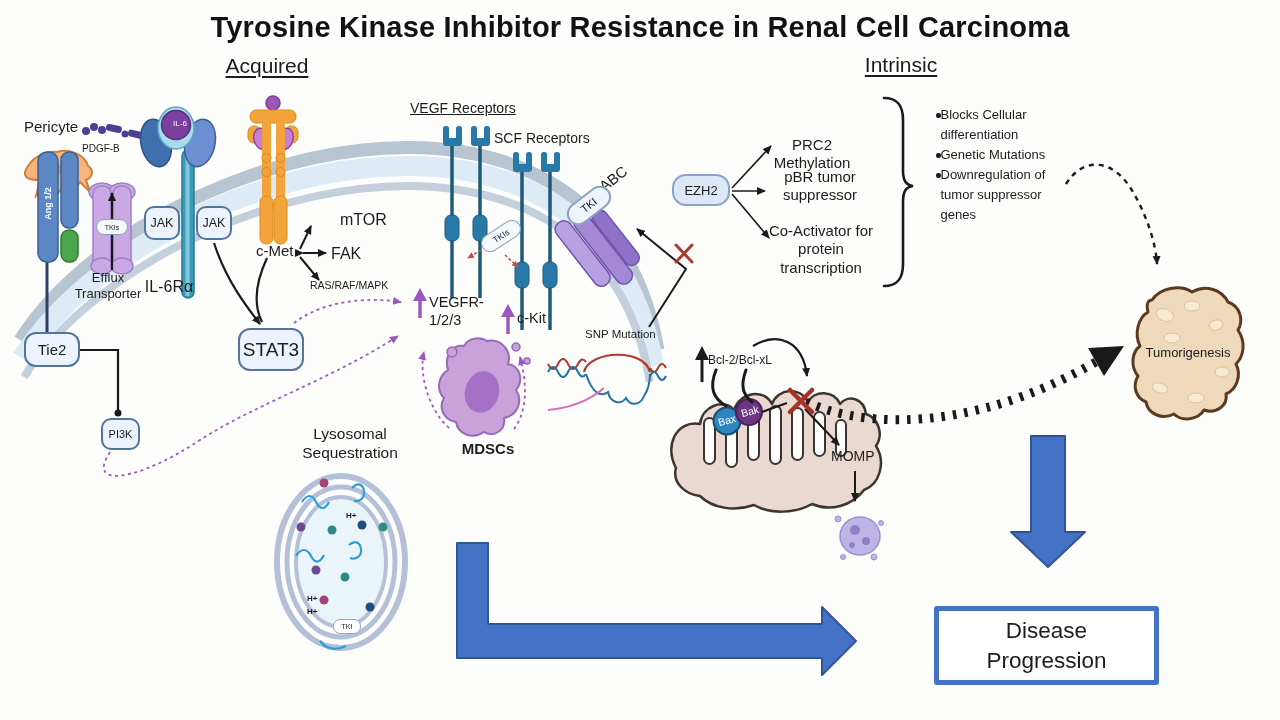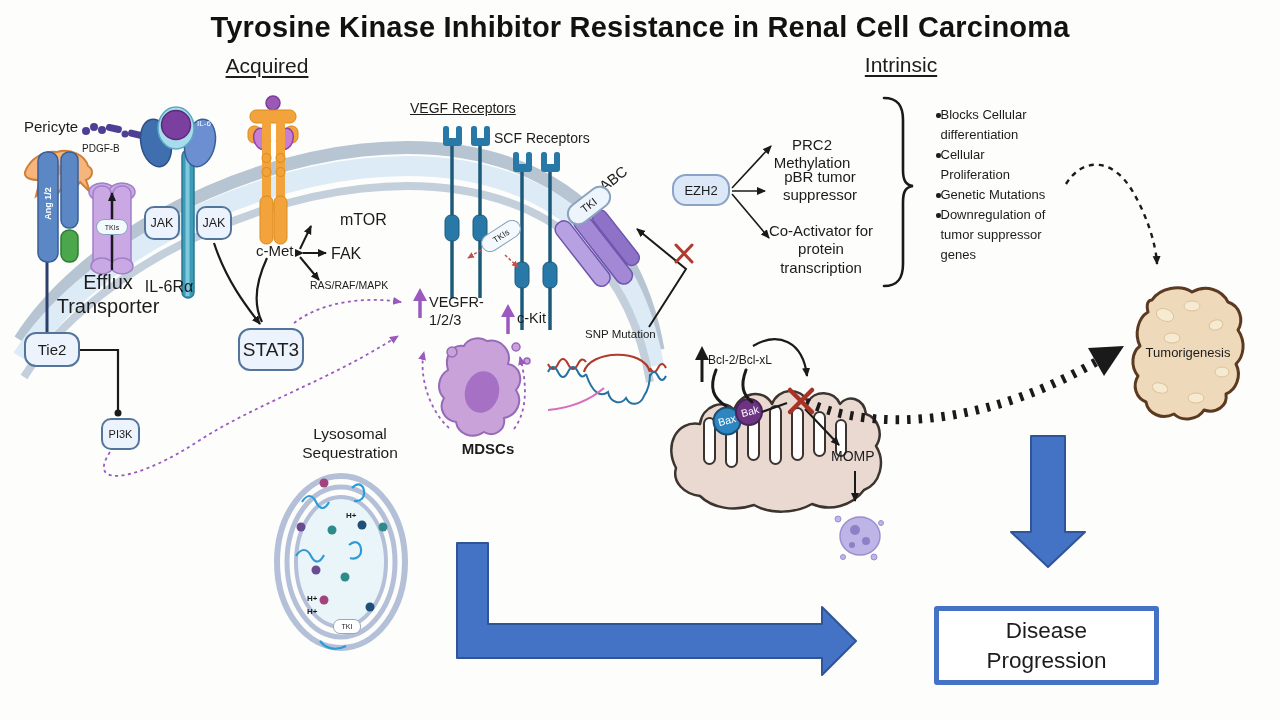--- a/index.html
+++ b/index.html
@@ -305,24 +305,24 @@
   </g>
 </svg>
 
   <div class="lbl title ctr" style="left:0;top:10px;width:1280px;">Tyrosine Kinase Inhibitor Resistance in Renal Cell Carcinoma</div>
   <div class="lbl head ctr" style="left:222px;top:53px;width:90px;">Acquired</div>
   <div class="lbl head ctr" style="left:856px;top:52px;width:90px;">Intrinsic</div>
 
   <div class="lbl" style="left:24px;top:118px;width:80px;font-size:15px;">Pericyte</div>
   <div class="lbl" style="left:82px;top:143px;width:52px;font-size:10px;">PDGF-B</div>
   <div class="lbl ctr" style="left:18px;top:198px;width:60px;font-size:9px;color:#fff;font-weight:bold;transform:rotate(-90deg);">Ang 1/2</div>
-  <div class="lbl ctr" style="left:50px;top:270px;width:116px;font-size:20px;">Efflux
+  <div class="lbl ctr" style="left:50px;top:270px;width:116px;font-size:13px;">Efflux
 Transporter</div>
   <div class="pill small" style="left:96px;top:219px;width:32px;height:16px;font-size:7px;border-radius:8px;">TKIs</div>
-  <div class="lbl ctr" style="left:162px;top:119px;width:36px;font-size:8px;color:#fff;font-weight:normal;padding-left:24px;">IL-6</div>
+  <div class="lbl ctr" style="left:162px;top:119px;width:36px;font-size:8px;color:#fff;font-weight:normal;">IL-6</div>
   <div class="pill" style="left:144px;top:206px;width:36px;height:34px;font-size:12.5px;">JAK</div>
   <div class="pill" style="left:196px;top:206px;width:36px;height:34px;font-size:12.5px;">JAK</div>
   <div class="lbl ctr" style="left:134px;top:277px;width:70px;font-size:16px;">IL-6Rα</div>
 
   <div class="lbl" style="left:256px;top:242px;width:44px;font-size:15px;">c-Met</div>
   <div class="lbl" style="left:316px;top:210px;width:50px;font-size:16px;margin-left:24px;">mTOR</div>
   <div class="lbl" style="left:331px;top:244px;width:40px;font-size:16px;">FAK</div>
   <div class="lbl" style="left:310px;top:279px;width:95px;font-size:10.5px;">RAS/RAF/MAPK</div>
   <div class="pill" style="left:238px;top:328px;width:66px;height:43px;font-size:19px;border-radius:12px;border-width:2.5px;">STAT3</div>
   <div class="pill" style="left:24px;top:332px;width:56px;height:35px;font-size:15px;border-radius:12px;">Tie2</div>
@@ -353,24 +353,20 @@
 protein
 transcription</div>
 
   <div class="bullets">
     <div class="b-row">
         <span class="b-dot"></span>
         <span class="b-txt">Blocks Cellular differentiation</span>
       </div>
     <div class="b-row">
         <span class="b-dot"></span>
-        <span class="b-txt">Cellular Proliferation</span>
-      </div>
-    <div class="b-row">
-        <span class="b-dot"></span>
         <span class="b-txt">Genetic Mutations</span>
       </div>
     <div class="b-row">
         <span class="b-dot"></span>
         <span class="b-txt">Downregulation of tumor suppressor genes</span>
       </div>
   </div>
 
   <div class="lbl" style="left:708px;top:353px;width:82px;font-size:12px;">Bcl-2/Bcl-xL</div>
   <div class="lbl ctr" style="left:713px;top:414px;width:28px;font-size:10.5px;color:#fff;transform:rotate(-15deg);">Bax</div>

